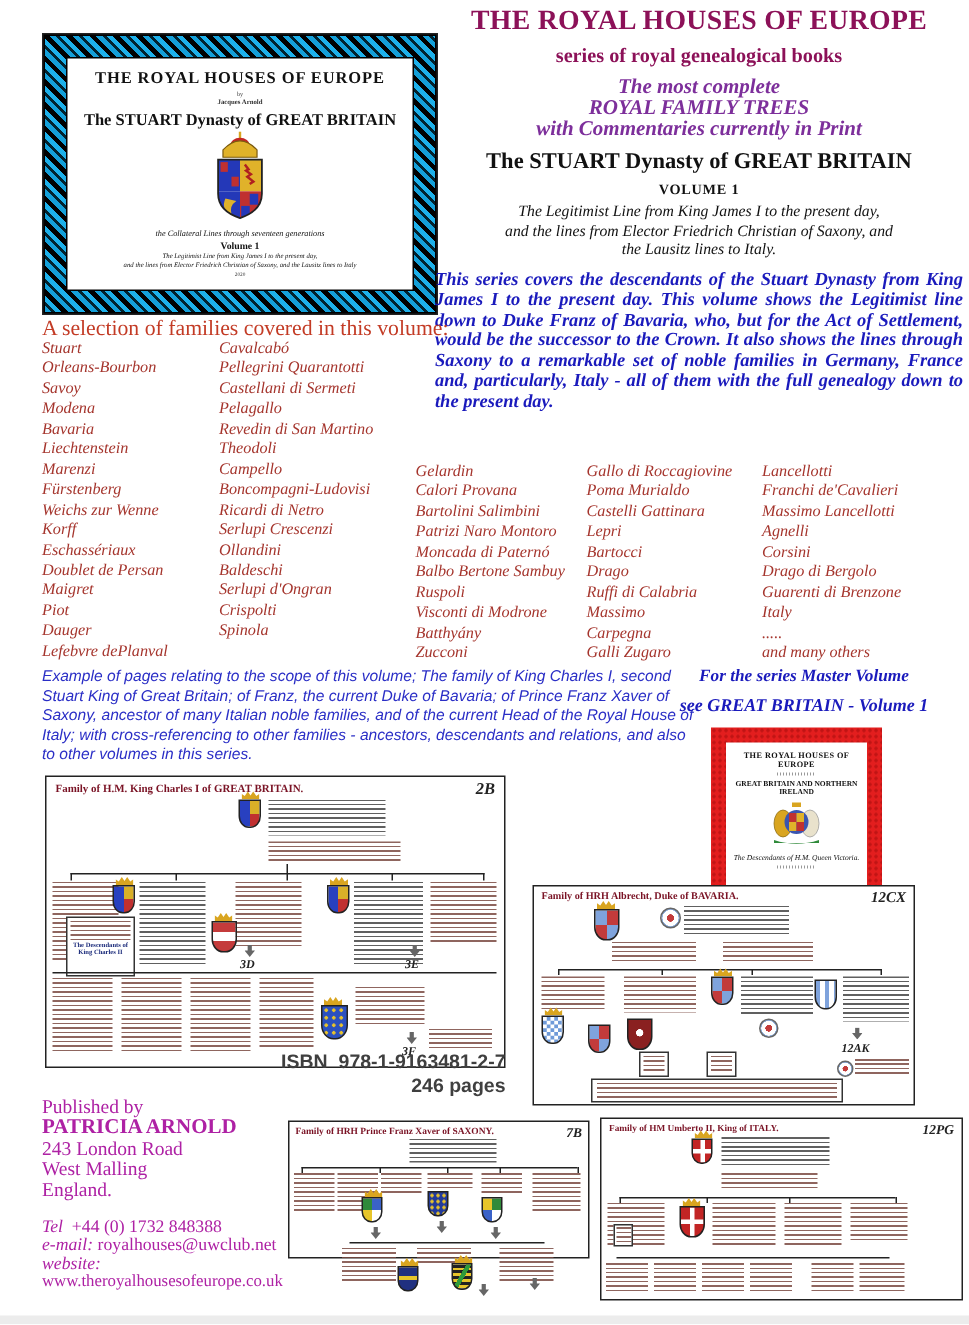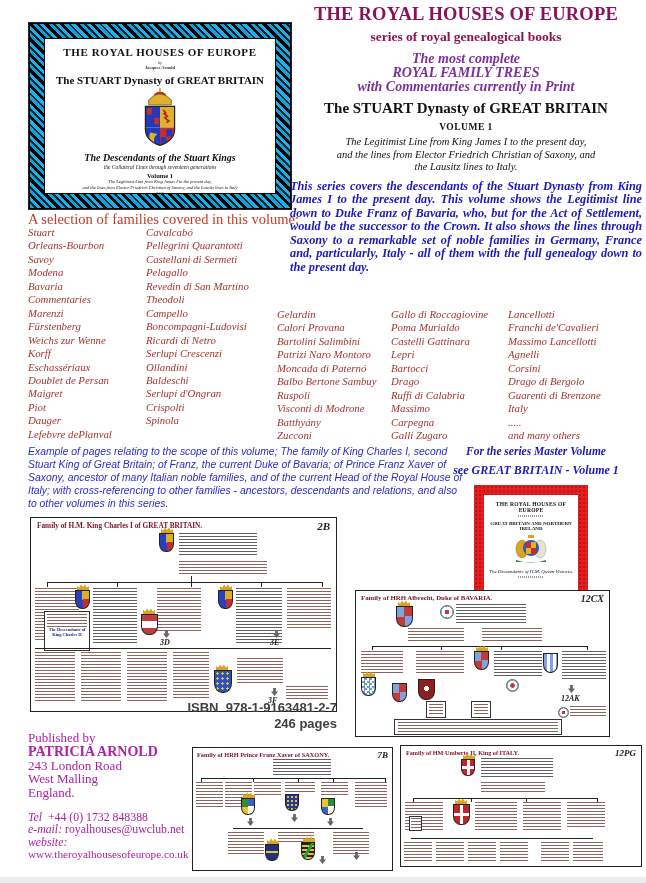--- a/index.html
+++ b/index.html
@@ -123,21 +123,20 @@
           <rect x="30" y="24" width="18" height="26" fill="#e0b22a"></rect>
           <path d="M34 28 l3 4 -2 1 4 3 -3 2 5 4 -3 2" stroke="#b02020" fill="none" stroke-width="2"></path>
           <rect x="12" y="50" width="18" height="24" fill="#2438b8"></rect>
           <path d="M18 56 q-4 9 5 13 q-2 -7 4 -11 z" fill="#e0b22a"></path>
           <rect x="30" y="50" width="18" height="24" fill="#c03030"></rect>
           <rect x="38" y="52" width="7" height="9" fill="#2438b8"></rect>
           <rect x="31" y="62" width="7" height="9" fill="#2438b8"></rect>
         </g>
         <path d="M12 24 h36 v28 q0 14 -18 20 q-18 -6 -18 -20 z" fill="none" stroke="#222" stroke-width="1.5"></path>
       </svg>
-      <div class="cv-script">The Descendants of the Stuart Kings</div>
       <div class="cv-script-sub">the Collateral Lines through seventeen generations</div>
       <div class="cv-vol">Volume 1</div>
       <div class="cv-desc">The Legitimist Line from King James I to the present day,</div>
       <div class="cv-desc">and the lines from Elector Friedrich Christian of Saxony, and the Lausitz lines to Italy</div>
       <div class="cv-imprint">2020</div>
       
       
     </div>
   </div>
 
@@ -159,21 +158,21 @@
     <div class="h-intro">This series covers the descendants of the Stuart Dynasty from King James I to the present day.  This volume shows the Legitimist line down to Duke Franz of Bavaria, who, but for the Act of Settlement,  would be the successor to the Crown.  It also shows the lines through Saxony to a remarkable set of noble families in Germany, France and, particularly, Italy - all of them with the full genealogy down to the present day.</div>
   </div>
 
   <div class="fam-head">A selection of families covered in this volume:</div>
   <div class="fam-col" style="left:28px;top:226px;">
       <div>Stuart</div>
       <div>Orleans-Bourbon</div>
       <div>Savoy</div>
       <div>Modena</div>
       <div>Bavaria</div>
-      <div>Commentaries</div>
+      <div>Liechtenstein</div>
       <div>Marenzi</div>
       <div>Fürstenberg</div>
       <div>Weichs zur Wenne</div>
       <div>Korff</div>
       <div>Eschassériaux</div>
       <div>Doublet de Persan</div>
       <div>Maigret</div>
       <div>Piot</div>
       <div>Dauger</div>
       <div>Lefebvre dePlanval</div>
@@ -339,21 +338,21 @@
       <div class="mt" style="left:2px;top:2px;width:14px;height:12px;"></div>
     </div>
     <div class="nbox" style="left:115px;top:110px;width:20px;height:17px;">
       <div class="mt" style="left:2px;top:2px;width:14px;height:12px;"></div>
     </div>
     <div class="nbox" style="left:38px;top:128px;width:168px;height:16px;">
       <div class="mt" style="left:3px;top:2px;width:160px;height:11px;"></div>
     </div>
   </div>
 
-  <div class="chart" style="left:192px;top:747px;width:201px;height:124px;">
+  <div class="chart" style="left:192px;top:747px;width:201px;height:92px;">
     <div class="ctitle" style="left:4px;top:3px;font-size:6.3px;">Family of HRH Prince Franz Xaver of SAXONY.</div>
     <div class="cref" style="right:4px;top:2px;font-size:9px;">7B</div>
     <div class="mtd" style="left:80px;top:11px;width:58px;height:16px;"></div>
     <div class="hl" style="left:8px;top:30px;width:184px;"></div>
     <div class="vl" style="left:8px;top:30px;height:4px;"></div>
     <div class="vl" style="left:60px;top:30px;height:4px;"></div>
     <div class="vl" style="left:105px;top:30px;height:4px;"></div>
     <div class="vl" style="left:140px;top:30px;height:4px;"></div>
     <div class="vl" style="left:192px;top:30px;height:4px;"></div>
     <div class="mt" style="left:3px;top:34px;width:27px;height:26px;"></div>

